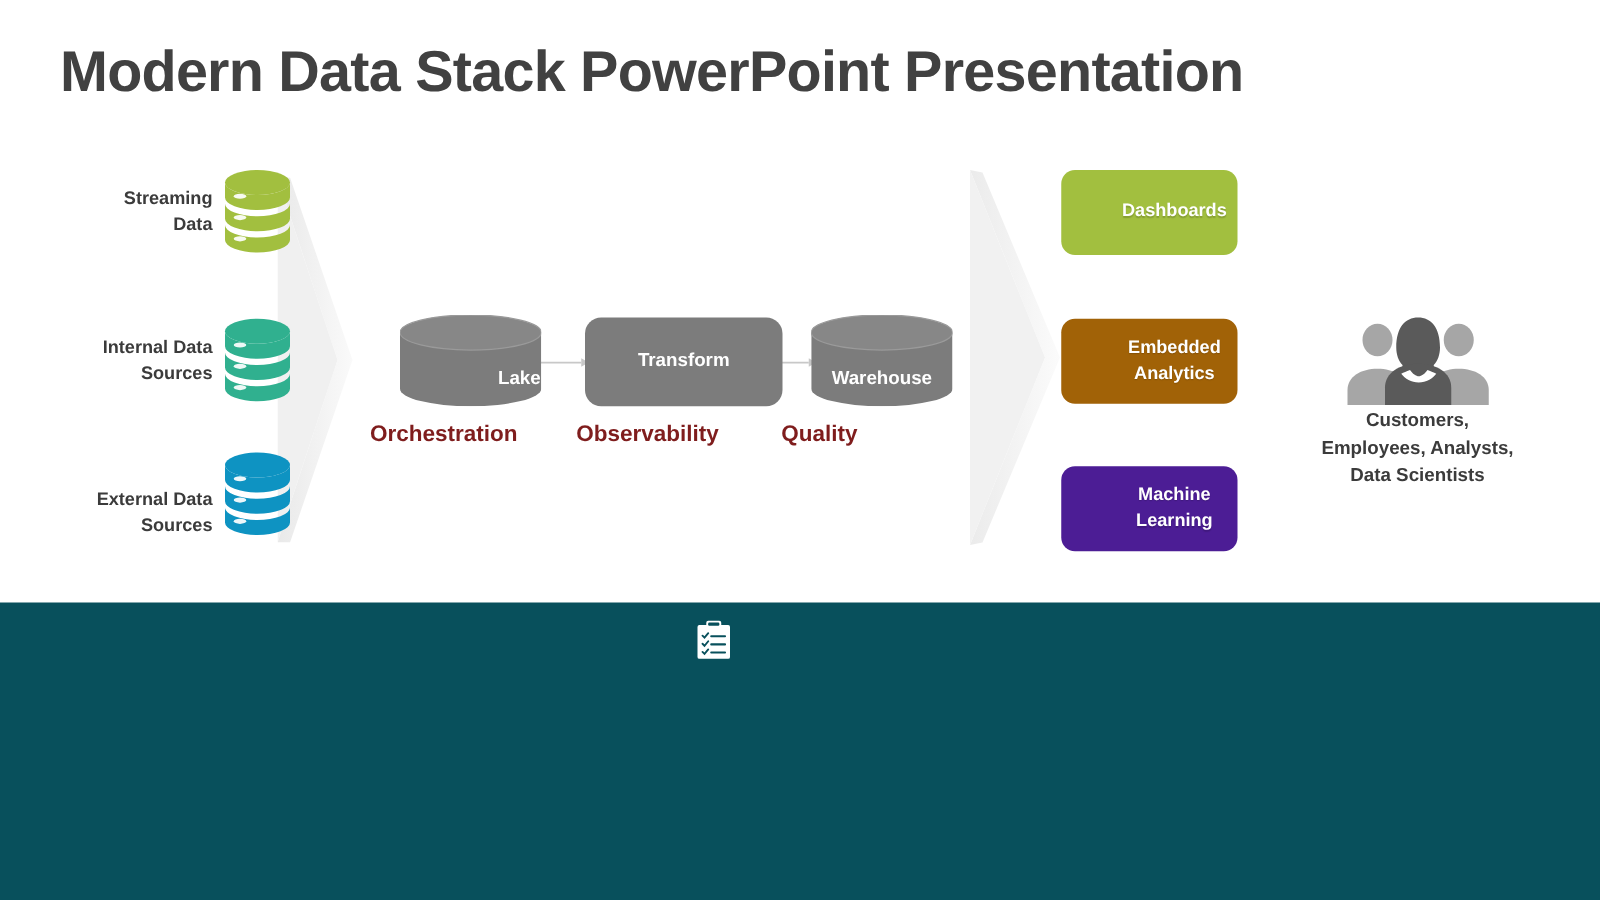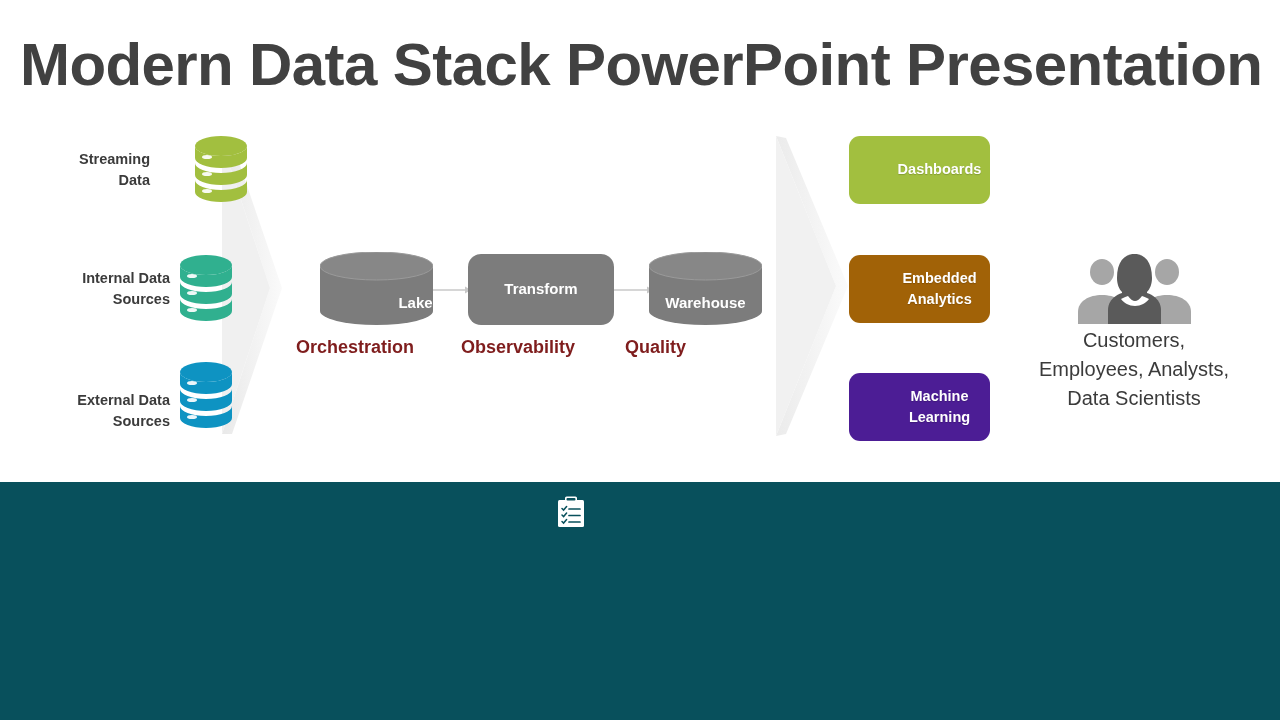--- a/index.html
+++ b/index.html
@@ -19,23 +19,23 @@
     position: absolute;
     left: 0; top: 0;
     width: 1280px;
     height: 720px;
     background: #ffffff;
   }
 
   
   .title {
     position: absolute;
-    left: 20px;
+    left: 48px;
     top: 32px;
-    font-size: 60px;
+    font-size: 46px;
     font-weight: bold;
     color: #414141;
     letter-spacing: -0.6px;
     white-space: nowrap;
     line-height: 1.1;
   }
 
   
   .bottom-band {
     position: absolute;
@@ -136,22 +136,22 @@
     top: 252px;
     width: 145px;
     height: 72px;
   }
   .people-caption {
     position: absolute;
     left: 1016px;
     top: 326px;
     width: 236px;
     text-align: center;
-    font-size: 20px;
-    font-weight: normal;
+    font-size: 15px;
+    font-weight: bold;
     color: #3b3b3b;
     line-height: 1.45;
     white-space: pre-line;
   }
 </style>
 </head>
 <body>
 
 <div class="slide">
 
@@ -172,21 +172,21 @@
     <defs>
       <linearGradient id="chevGradR" x1="0" y1="0" x2="1" y2="0">
         <stop offset="0%" stop-color="#ebebeb"></stop>
         <stop offset="100%" stop-color="#fbfbfb"></stop>
       </linearGradient>
     </defs>
     <path d="M14,0 L24,2 L86,150 L24,298 L14,300 L74,150 Z" fill="url(#chevGradR)"></path>
     <path d="M14,0 L74,150 L14,300 Z" fill="#f1f1f1"></path>
   </svg>
 
-  <div class="source-row" style="left:73px; top:134px; width:176px; height:72px;gap:35px;">
+  <div class="source-row" style="left:58px; top:134px; width:176px; height:72px;">
     <div class="source-label">Streaming
 Data</div>
     <svg class="db-icon" viewBox="0 0 56 72">
       <g fill="#a2bf3f">
         <ellipse cx="28" cy="12" rx="26" ry="10"></ellipse>
         <path d="M2,12 v12 a26,10 0 0 0 52,0 v-12 a26,10 0 0 1 -52,0 z"></path>
         <path d="M2,29 v12 a26,10 0 0 0 52,0 v-12 a26,10 0 0 1 -52,0 z"></path>
         <path d="M2,46 v12 a26,10 0 0 0 52,0 v-12 a26,10 0 0 1 -52,0 z"></path>
       </g>
       <g fill="#ffffff" opacity="0.92">
@@ -246,21 +246,21 @@
   <div class="cyl" style="left:320px; top:252px; width:113px; height:73px;">
     <svg width="113" height="73" viewBox="0 0 113 73">
       <path d="M0,14 L0,59 a56.5,14 0 0 0 113,0 L113,14 Z" fill="#7c7c7c"></path>
       <ellipse cx="56.5" cy="14" rx="56.5" ry="14" fill="#878787"></ellipse>
       <ellipse cx="56.5" cy="14" rx="56.5" ry="14" fill="none" stroke="#9a9a9a" stroke-width="1"></ellipse>
     </svg>
     <div class="node-label" style="top:42px;padding-left:39px;">Lake</div>
   </div>
   <div class="sub-label" style="left:296px; top:337px;">Orchestration</div>
 
-  <div class="rrect" style="left:468px; top:254px; width:146px; height:71px; background:#7c7c7c; border-radius:13px;">
+  <div class="rrect" style="left:468px; top:254px; width:158px; height:71px; background:#7c7c7c; border-radius:13px;">
     <div class="node-label" style="top:26px;">Transform</div>
   </div>
   <div class="sub-label" style="left:461px; top:337px;">Observability</div>
 
   <div class="cyl" style="left:649px; top:252px; width:113px; height:73px;">
     <svg width="113" height="73" viewBox="0 0 113 73">
       <path d="M0,14 L0,59 a56.5,14 0 0 0 113,0 L113,14 Z" fill="#7c7c7c"></path>
       <ellipse cx="56.5" cy="14" rx="56.5" ry="14" fill="#878787"></ellipse>
       <ellipse cx="56.5" cy="14" rx="56.5" ry="14" fill="none" stroke="#9a9a9a" stroke-width="1"></ellipse>
     </svg>

